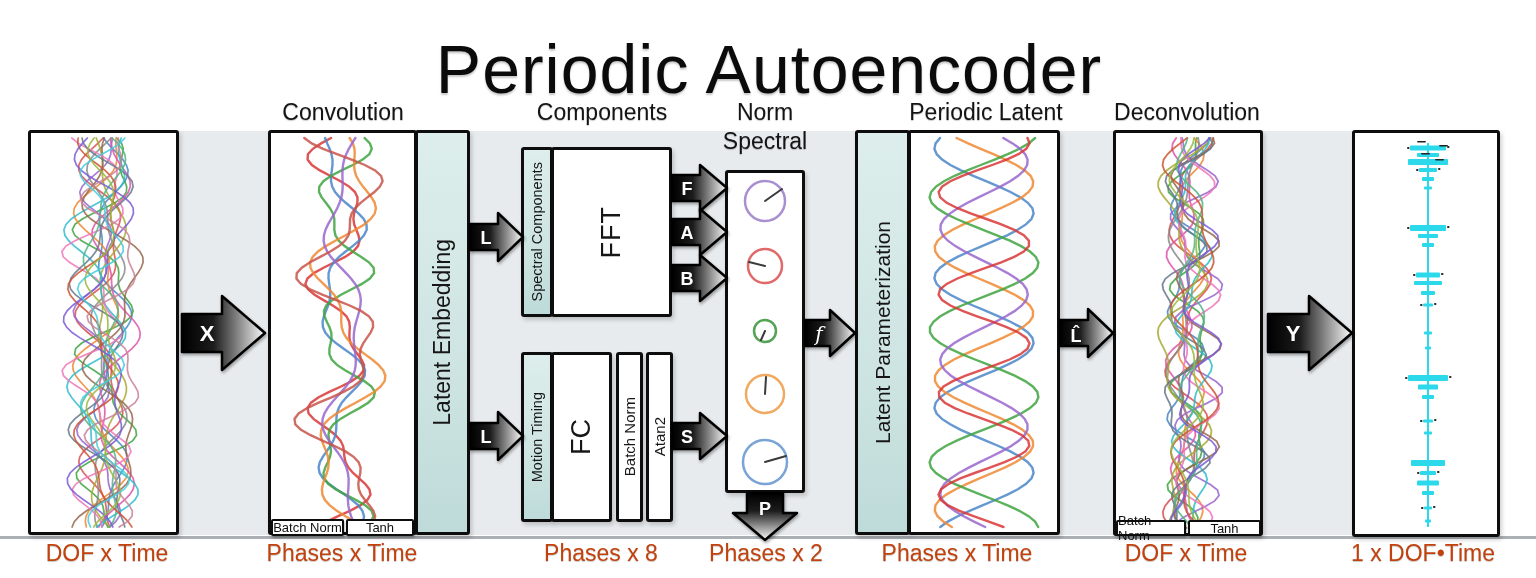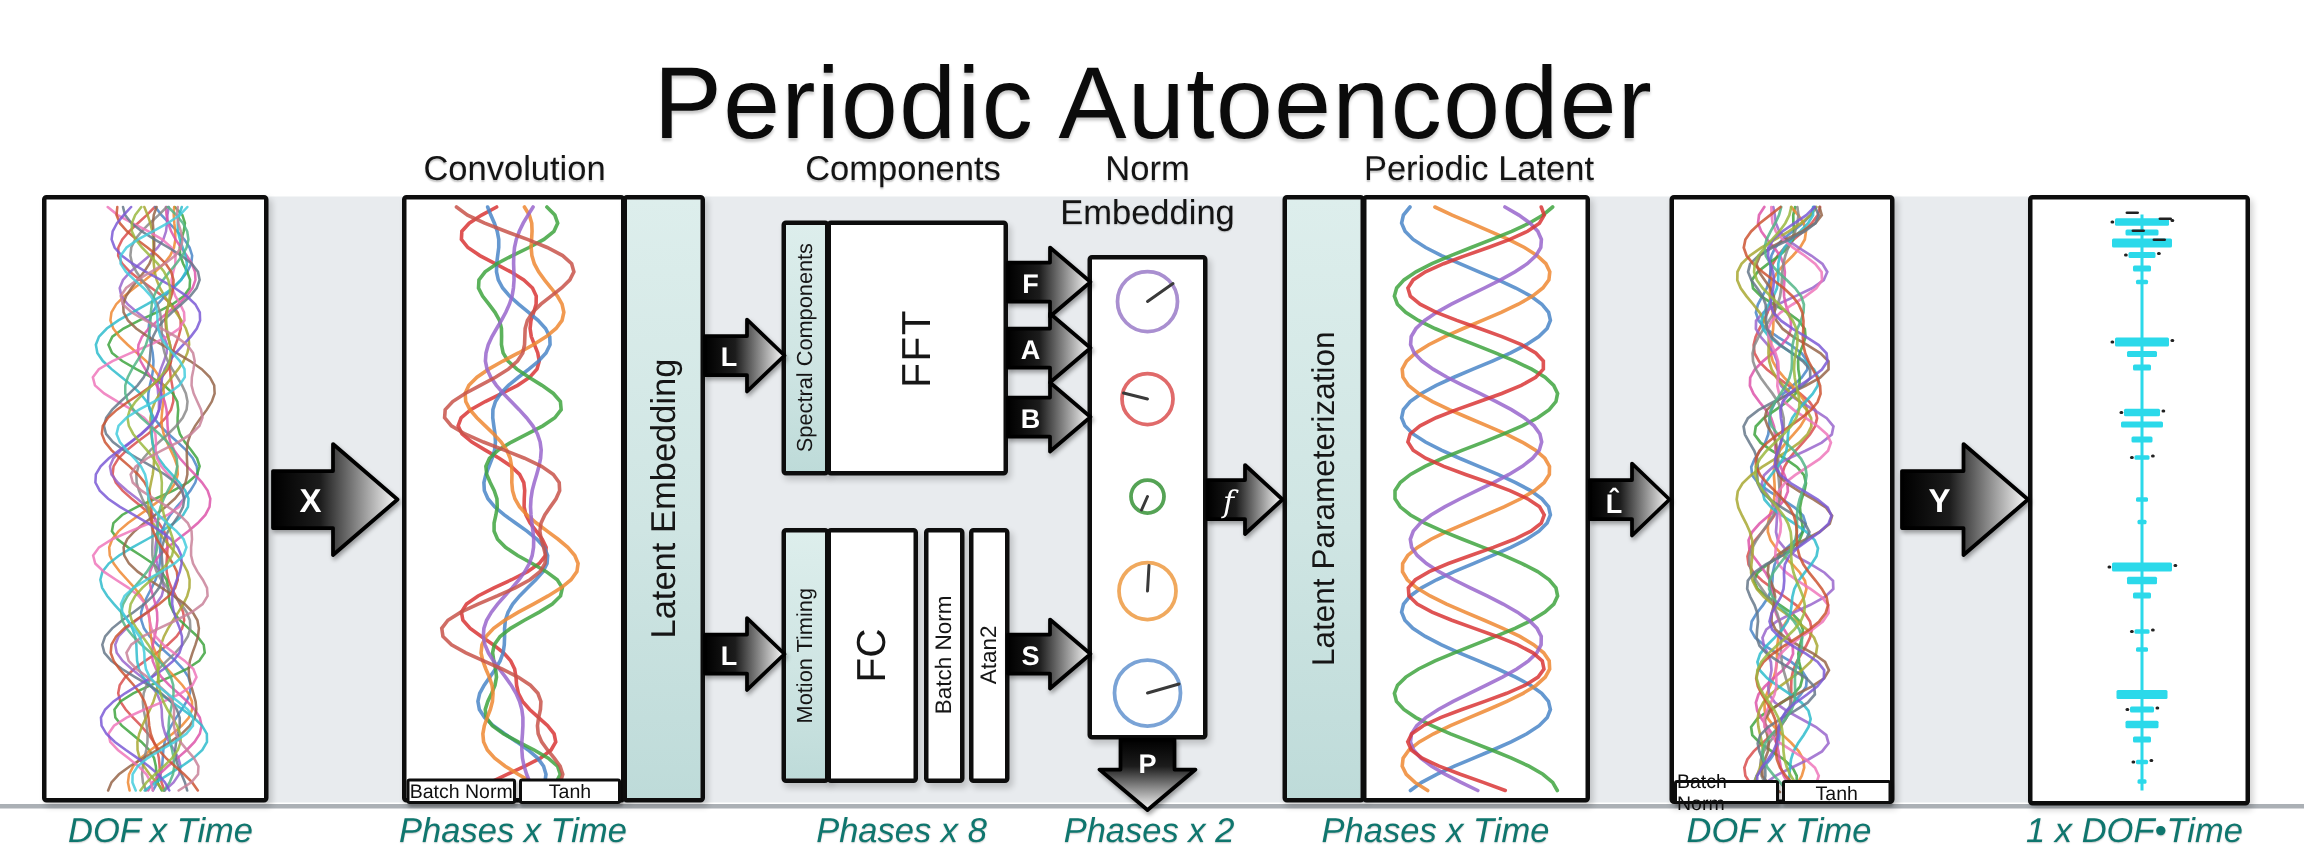--- a/index.html
+++ b/index.html
@@ -5,21 +5,21 @@
   html,body{margin:0;padding:0;background:#fff;}
   .canvas{position:relative;width:1536px;height:578px;background:#ffffff;overflow:hidden;
           font-family:"Liberation Sans",sans-serif;color:#101010;}
   .band{position:absolute;left:100px;top:131px;width:1340px;height:404px;background:#e8ebee;}
   .band-edge{position:absolute;left:0;top:536px;width:1536px;height:3px;background:#abb0b5;}
   .title{position:absolute;top:30px;left:769px;transform:translateX(-50%);font-size:68px;
          letter-spacing:1px;white-space:nowrap;color:#0b0b0b;text-shadow:0 2px 2px rgba(0,0,0,.22);}
   .hdr{position:absolute;top:99px;transform:translateX(-50%);font-size:23px;white-space:nowrap;
        color:#141414;text-shadow:0 1px 1px rgba(0,0,0,.22);}
   .ftr{position:absolute;top:540px;transform:translateX(-50%);font-size:23px;white-space:nowrap;
-       color:#0f766e;text-shadow:0 1px 1px rgba(0,0,0,.22);font-style:italic;}
+       color:#c2410c;text-shadow:0 1px 1px rgba(0,0,0,.22);}
   .box{position:absolute;box-sizing:border-box;background:#fff;border:3px solid #0d0d0d;
        border-radius:3px;box-shadow:2px 3px 4px rgba(0,0,0,.18);}
   .box>svg{position:absolute;left:0;top:0;width:100%;height:100%;}
   .teal{background:linear-gradient(180deg,#ddeeec 0%,#cfe5e3 55%,#bedbd9 100%);
         display:flex;align-items:center;justify-content:center;}
   .vlabel{writing-mode:vertical-rl;transform:rotate(180deg);white-space:nowrap;color:#161616;}
   .mini{position:absolute;box-sizing:border-box;background:#fff;border:2px solid #0d0d0d;
         border-radius:2px;display:flex;align-items:center;justify-content:center;font-size:13px;
         box-shadow:1px 2px 2px rgba(0,0,0,.25);}
   .overlay{position:absolute;left:0;top:0;pointer-events:none;}
@@ -38,22 +38,23 @@
 <div class="canvas">
 
   <div class="band"></div>
   <div class="band-edge"></div>
 
   <div class="title">Periodic Autoencoder</div>
 
   <div class="hdr" style="left:343px">Convolution</div>
   <div class="hdr" style="left:602px">Components</div>
   <div class="hdr" style="left:765px">Norm</div>
-  <div class="hdr" style="left:765px;top:128px">Embedding</div>
+  <div class="hdr" style="left:765px;top:128px">Spectral</div>
   <div class="hdr" style="left:986px">Periodic Latent</div>
+  <div class="hdr" style="left:1187px">Deconvolution</div>
 
   <div class="box" style="left:28px;top:130px;width:151px;height:405px">
     <svg id="svg-motion" viewBox="0 0 145 399">
         <path d="M72.2 5.0L66.8 10.4L60.9 15.8L55.1 21.2L50.5 26.6L47.9 32.0L47.8 37.4L50.5 42.8L55.6 48.2L62.4 53.6L70.0 59.0L77.2 64.4L83.2 69.8L87.4 75.2L89.4 80.6L89.5 86.0L88.1 91.4L86.0 96.8L84.0 102.3L82.7 107.7L82.3 113.1L82.8 118.5L83.8 123.9L84.6 129.3L84.5 134.7L83.0 140.1L79.5 145.5L74.3 150.9L67.6 156.3L60.4 161.7L53.5 167.1L48.0 172.5L44.7 177.9L44.1 183.3L46.2 188.7L50.7 194.1L56.8 199.5L63.4 204.9L69.7 210.3L74.9 215.7L78.4 221.1L80.3 226.5L80.7 231.9L80.4 237.3L80.0 242.7L80.1 248.1L81.2 253.5L83.3 258.9L86.1 264.3L88.9 269.7L91.1 275.1L91.8 280.5L90.4 285.9L86.7 291.3L80.9 296.8L73.7 302.2L65.8 307.6L58.4 313.0L52.5 318.4L48.8 323.8L47.8 329.2L49.2 334.6L52.8 340.0L57.7 345.4L62.9 350.8L67.7 356.2L71.4 361.6L73.8 367.0L74.9 372.4L75.4 377.8L75.7 383.2L76.7 388.6L78.6 394.0" fill="none" stroke="#d94f4f" stroke-width="1.7" stroke-opacity="0.85" stroke-linecap="round"></path>
         <path d="M72.5 5.0L76.7 10.4L81.8 15.8L87.1 21.2L91.9 26.6L95.4 32.0L97.1 37.4L96.5 42.8L93.9 48.2L89.6 53.6L84.3 59.0L78.9 64.4L74.1 69.8L70.6 75.2L68.6 80.6L68.1 86.0L68.7 91.4L69.7 96.8L70.8 102.3L71.3 107.7L71.1 113.1L70.2 118.5L68.9 123.9L67.9 129.3L67.7 134.7L68.8 140.1L71.5 145.5L75.8 150.9L81.3 156.3L87.3 161.7L93.0 167.1L97.5 172.5L100.2 177.9L100.8 183.3L99.2 188.7L95.9 194.1L91.6 199.5L86.8 204.9L82.5 210.3L79.2 215.7L77.1 221.1L76.0 226.5L75.8 231.9L75.8 237.3L75.5 242.7L74.6 248.1L72.7 253.5L70.1 258.9L67.3 264.3L64.7 269.7L63.1 275.1L63.2 280.5L65.0 285.9L68.8 291.3L74.0 296.8L80.0 302.2L86.0 307.6L91.1 313.0L94.6 318.4L96.1 323.8L95.6 329.2L93.4 334.6L90.1 340.0L86.5 345.4L83.1 350.8L80.5 356.2L78.8 361.6L77.9 367.0L77.5 372.4L77.1 377.8L76.0 383.2L74.0 388.6L70.9 394.0" fill="none" stroke="#4a86c8" stroke-width="1.7" stroke-opacity="0.85" stroke-linecap="round"></path>
         <path d="M85.6 5.0L90.6 10.4L92.3 15.8L91.5 21.2L89.9 26.6L88.8 32.0L89.2 37.4L91.1 42.8L93.8 48.2L95.7 53.6L95.4 59.0L91.6 64.4L84.0 69.8L73.5 75.2L61.9 80.6L51.3 86.0L43.9 91.4L41.3 96.8L43.7 102.3L50.5 107.7L59.9 113.1L69.9 118.5L78.4 123.9L84.3 129.3L87.2 134.7L87.8 140.1L87.4 145.5L87.4 150.9L88.9 156.3L92.2 161.7L96.5 167.1L100.4 172.5L102.1 177.9L100.3 183.3L94.3 188.7L84.5 194.1L72.5 199.5L60.4 204.9L50.4 210.3L44.6 215.7L43.6 221.1L47.4 226.5L54.4 231.9L62.9 237.3L70.8 242.7L76.7 248.1L80.0 253.5L81.2 258.9L81.5 264.3L82.2 269.7L84.6 275.1L88.9 280.5L94.7 285.9L100.6 291.3L104.8 296.8L105.5 302.2L101.8 307.6L93.6 313.0L82.2 318.4L69.5 323.8L57.8 329.2L49.3 334.6L45.3 340.0L45.9 345.4L50.2 350.8L56.7 356.2L63.3 361.6L68.5 367.0L71.7 372.4L72.9 377.8L73.3 383.2L74.1 388.6L76.8 394.0" fill="none" stroke="#3fa53f" stroke-width="1.7" stroke-opacity="0.85" stroke-linecap="round"></path>
         <path d="M85.1 5.0L84.8 10.4L85.2 15.8L85.8 21.2L85.9 26.6L85.0 32.0L82.5 37.4L78.3 42.8L72.5 48.2L65.7 53.6L58.5 59.0L51.8 64.4L46.5 69.8L43.3 75.2L42.6 80.6L44.5 86.0L48.6 91.4L54.1 96.8L60.4 102.3L66.5 107.7L71.7 113.1L75.4 118.5L77.6 123.9L78.3 129.3L77.9 134.7L77.2 140.1L76.7 145.5L76.9 150.9L78.1 156.3L80.2 161.7L82.8 167.1L85.3 172.5L87.2 177.9L87.5 183.3L86.0 188.7L82.3 194.1L76.7 199.5L69.6 204.9L61.9 210.3L54.4 215.7L48.1 221.1L43.8 226.5L41.8 231.9L42.2 237.3L44.8 242.7L48.9 248.1L53.8 253.5L58.7 258.9L62.9 264.3L66.0 269.7L67.9 275.1L68.8 280.5L69.1 285.9L69.6 291.3L70.6 296.8L72.8 302.2L76.2 307.6L80.6 313.0L85.6 318.4L90.6 323.8L94.6 329.2L97.0 334.6L97.1 340.0L94.9 345.4L90.3 350.8L84.0 356.2L76.7 361.6L69.4 367.0L62.8 372.4L57.9 377.8L55.0 383.2L54.3 388.6L55.4 394.0" fill="none" stroke="#ee8833" stroke-width="1.7" stroke-opacity="0.85" stroke-linecap="round"></path>
         <path d="M81.5 5.0L80.6 10.4L80.3 15.8L79.7 21.2L77.9 26.6L74.2 32.0L68.8 37.4L62.3 42.8L55.8 48.2L51.0 53.6L48.8 59.0L49.9 64.4L54.1 69.8L60.4 75.2L67.5 80.6L73.9 86.0L78.3 91.4L80.3 96.8L80.1 102.3L78.3 107.7L76.2 113.1L74.6 118.5L74.0 123.9L74.4 129.3L75.0 134.7L74.9 140.1L73.2 145.5L69.3 150.9L63.4 156.3L56.5 161.7L49.7 167.1L44.6 172.5L42.3 177.9L43.3 183.3L47.5 188.7L53.7 194.1L60.6 199.5L66.8 204.9L71.3 210.3L73.6 215.7L74.0 221.1L73.3 226.5L72.6 231.9L72.6 237.3L73.7 242.7L75.6 248.1L77.4 253.5L78.2 258.9L76.8 264.3L73.1 269.7L67.2 275.1L60.0 280.5L53.2 285.9L48.0 291.3L45.8 296.8L46.8 302.2L50.8 307.6L56.8 313.0L63.4 318.4L69.3 323.8L73.5 329.2L75.9 334.6L76.8 340.0L77.0 345.4L77.6 350.8L79.1 356.2L81.7 361.6L85.0 367.0L87.9 372.4L89.4 377.8L88.4 383.2L84.7 388.6L78.7 394.0" fill="none" stroke="#9966cc" stroke-width="1.7" stroke-opacity="0.85" stroke-linecap="round"></path>
         <path d="M79.6 5.0L80.0 10.4L81.1 15.8L83.1 21.2L86.0 26.6L89.7 32.0L93.5 37.4L96.9 42.8L99.0 48.2L99.3 53.6L97.4 59.0L93.4 64.4L87.8 69.8L81.1 75.2L74.3 80.6L68.2 86.0L63.7 91.4L61.3 96.8L61.0 102.3L62.7 107.7L65.8 113.1L69.6 118.5L73.4 123.9L76.6 129.3L78.8 134.7L80.0 140.1L80.5 145.5L80.7 150.9L81.2 156.3L82.5 161.7L85.1 167.1L88.9 172.5L93.7 177.9L98.9 183.3L103.7 188.7L107.4 194.1L109.2 199.5L108.7 204.9L105.9 210.3L100.9 215.7L94.5 221.1L87.5 226.5L80.8 231.9L75.2 237.3L71.2 242.7L69.0 248.1L68.6 253.5L69.5 258.9L71.0 264.3L72.6 269.7L73.7 275.1L73.9 280.5L73.3 285.9L72.1 291.3L70.9 296.8L70.3 302.2L70.8 307.6L73.0 313.0L76.7 318.4L81.8 323.8L87.8 329.2L93.7 334.6L98.8 340.0L102.2 345.4L103.4 350.8L102.2 356.2L98.7 361.6L93.5 367.0L87.3 372.4L80.9 377.8L75.2 383.2L70.8 388.6L67.8 394.0" fill="none" stroke="#dd55aa" stroke-width="1.7" stroke-opacity="0.85" stroke-linecap="round"></path>
         <path d="M80.2 5.0L74.7 10.4L68.8 15.8L63.4 21.2L59.1 26.6L56.5 32.0L55.9 37.4L57.1 42.8L59.9 48.2L63.6 53.6L67.6 59.0L71.1 64.4L73.9 69.8L75.7 75.2L76.5 80.6L76.8 86.0L76.9 91.4L77.4 96.8L78.7 102.3L80.8 107.7L83.8 113.1L87.2 118.5L90.4 123.9L92.9 129.3L94.0 134.7L93.4 140.1L90.8 145.5L86.5 150.9L81.1 156.3L75.1 161.7L69.3 167.1L64.6 172.5L61.3 177.9L59.9 183.3L60.1 188.7L61.6 194.1L63.9 199.5L66.4 204.9L68.5 210.3L70.0 215.7L70.6 221.1L70.7 226.5L70.5 231.9L70.6 237.3L71.4 242.7L73.4 248.1L76.5 253.5L80.6 258.9L85.2 264.3L89.7 269.7L93.4 275.1L95.6 280.5L95.9 285.9L94.2 291.3L90.7 296.8L85.8 302.2L80.2 307.6L74.7 313.0L70.1 318.4L66.7 323.8L64.8 329.2L64.2 334.6L64.7 340.0L65.8 345.4L66.8 350.8L67.4 356.2L67.3 361.6L66.5 367.0L65.3 372.4L64.2 377.8L63.7 383.2L64.3 388.6L66.4 394.0" fill="none" stroke="#8a8a8a" stroke-width="1.7" stroke-opacity="0.85" stroke-linecap="round"></path>

